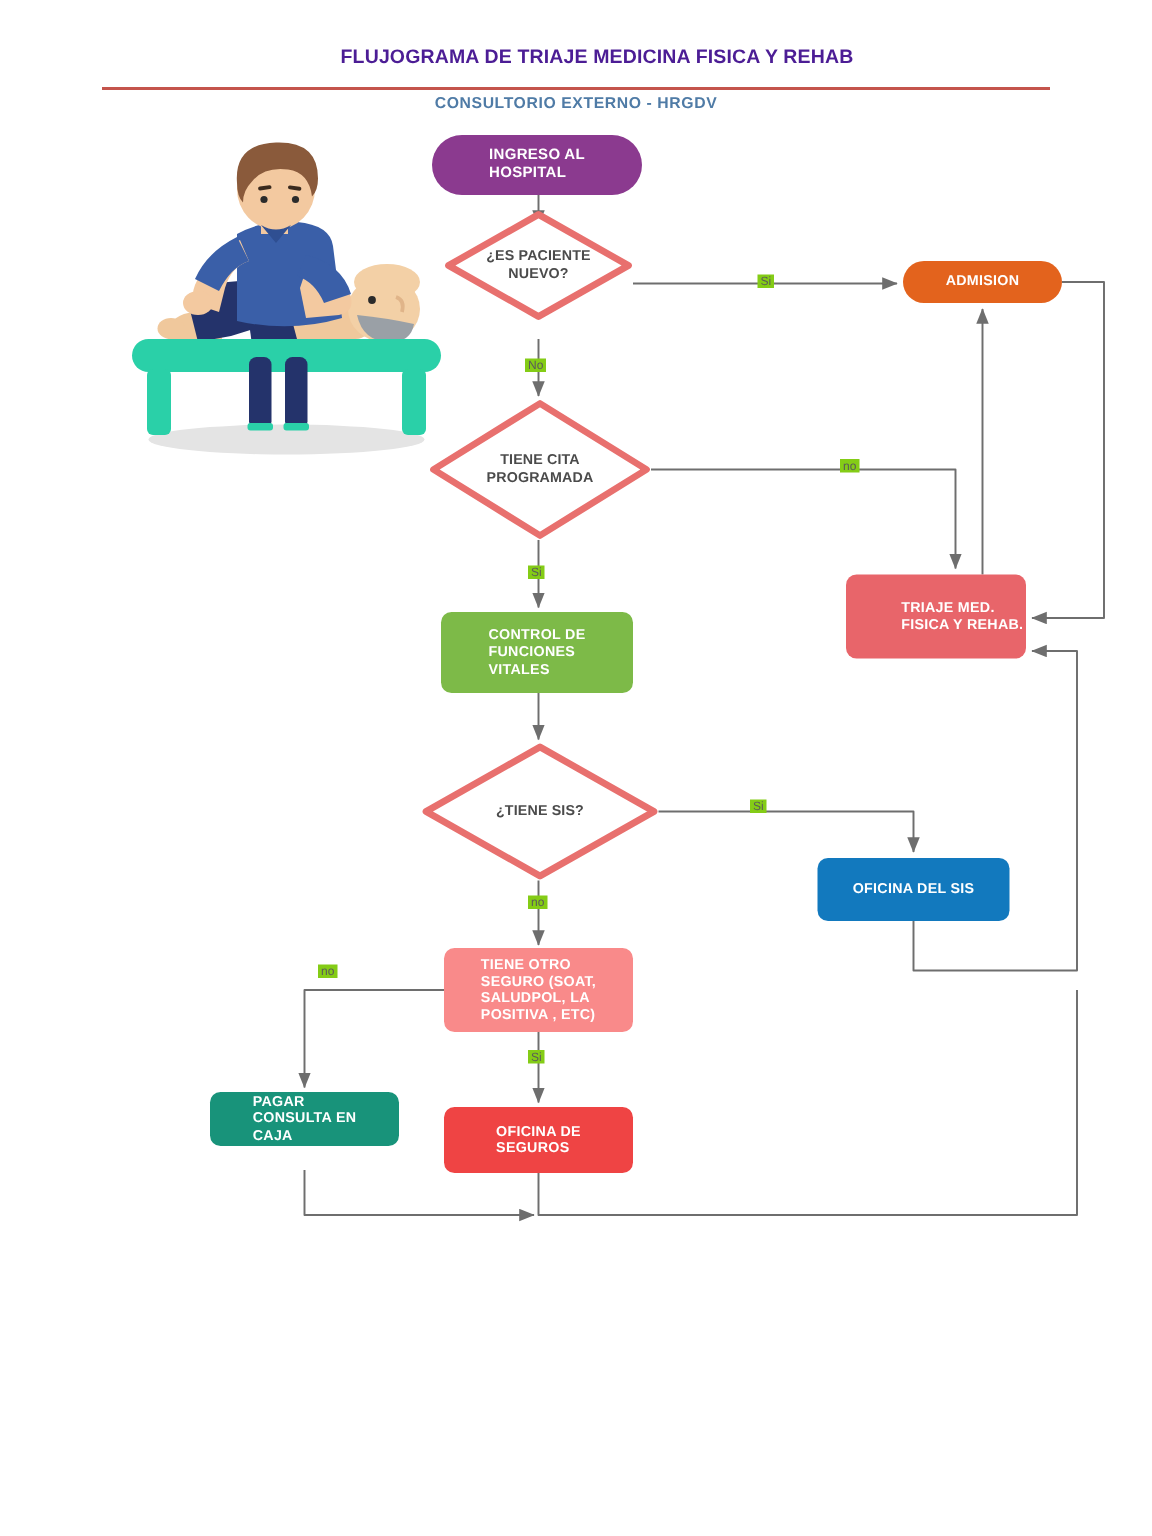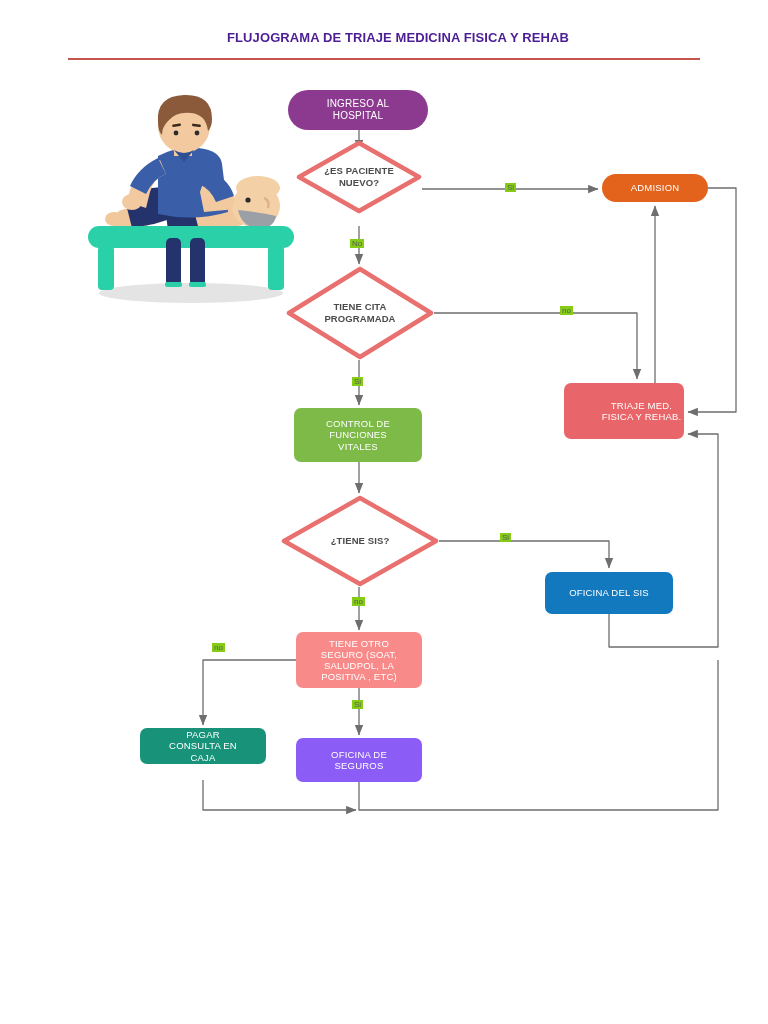--- a/index.html
+++ b/index.html
@@ -74,23 +74,22 @@
     pointer-events: none;
   }
 
   
   .node {
     position: absolute;
     box-sizing: border-box;
     display: flex;
     align-items: center;
     justify-content: center;
-    text-align: center;
     color: #ffffff;
-    font-weight: normal;
+    font-weight: bold;
     line-height: 1.18;
     letter-spacing: 0.2px;
     white-space: pre-line;
   }
   .node.rounded { border-radius: 7px; }
   .node.pill { border-radius: 22px; }
 
   
   .diamond {
     position: absolute;
@@ -127,20 +126,21 @@
     padding: 0 2px;
     white-space: nowrap;
   }
 </style>
 </head>
 <body>
 
 <div id="header">
   <div id="page-title">FLUJOGRAMA DE TRIAJE MEDICINA FISICA Y REHAB</div>
   <div id="title-rule"></div>
+  <div id="page-subtitle">CONSULTORIO EXTERNO - HRGDV</div>
 </div>
 
 <div id="illustration">
   <svg width="226" height="230" viewBox="0 0 226 230" xmlns="http://www.w3.org/2000/svg">
 
     <ellipse cx="113" cy="205" rx="92" ry="10" fill="#e4e4e4"></ellipse>
 
     <path d="M34 130 q6 -10 20 -10 l16 0 l0 22 l-20 2 q-14 0 -16 -14 z" fill="#f0c89c"></path>
 
     <ellipse cx="36" cy="131" rx="9" ry="7" fill="#f0c89c"></ellipse>
@@ -263,21 +263,21 @@
 SALUDPOL, LA
 POSITIVA , ETC)</span>
 </div>
 
 <div class="node rounded" style="left:140px;top:728px;width:126px;height:36px;background:#18937a;font-size:9.5px;">
   <span>PAGAR
 CONSULTA EN
 CAJA</span>
 </div>
 
-<div class="node rounded" style="left:296px;top:738px;width:126px;height:44px;background:#8b5cf6;font-size:9.5px;">
+<div class="node rounded" style="left:296px;top:738px;width:126px;height:44px;background:#ef4444;font-size:9.5px;">
   <span>OFICINA DE
 SEGUROS</span>
 </div>
 
 <div class="diamond" style="left:296px;top:140px;width:126px;height:74px;">
   <svg class="shape" viewBox="0 0 126 74" preserveAspectRatio="none">
     <polygon points="63,3 123,37 63,71 3,37" fill="#ffffff" stroke="#e8706e" stroke-width="4.5" stroke-linejoin="round"></polygon>
   </svg>
   <div class="dlabel">¿ES PACIENTE
 NUEVO?</div>

